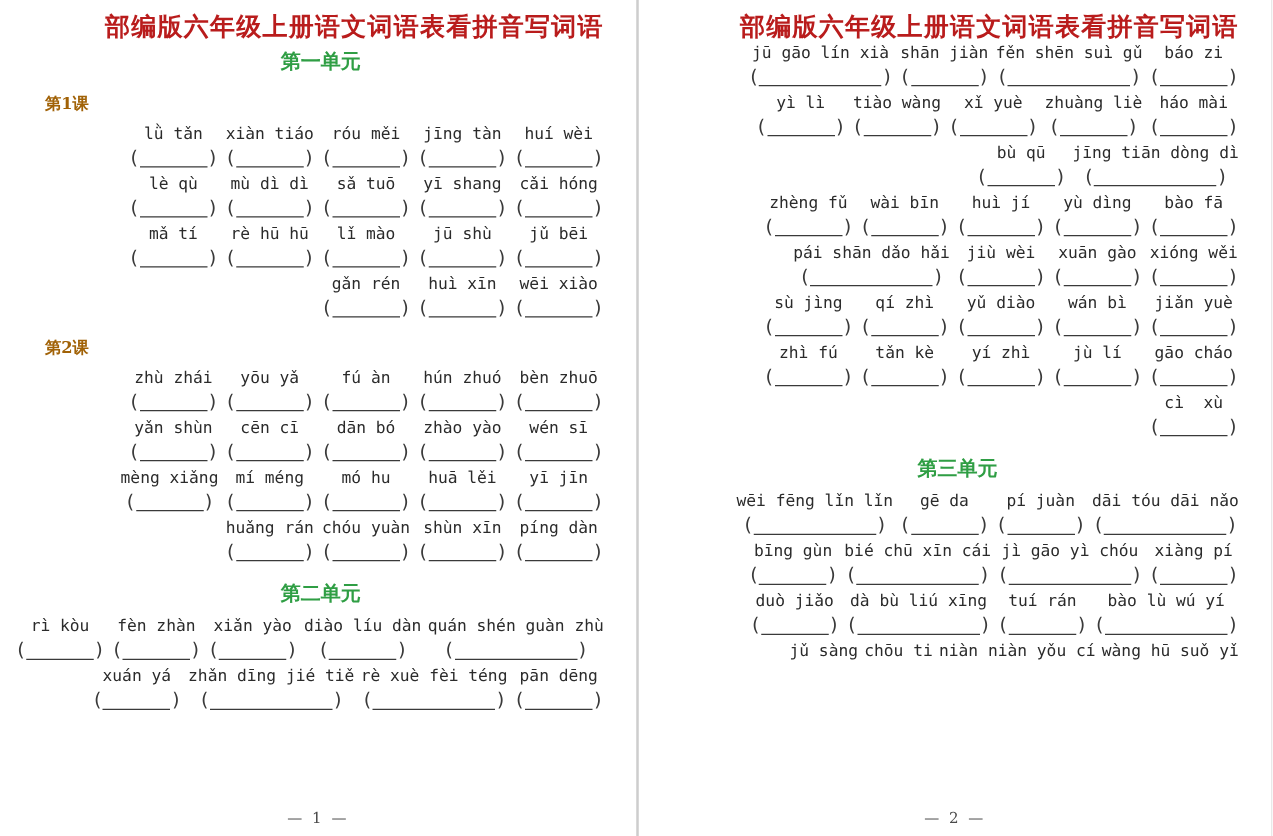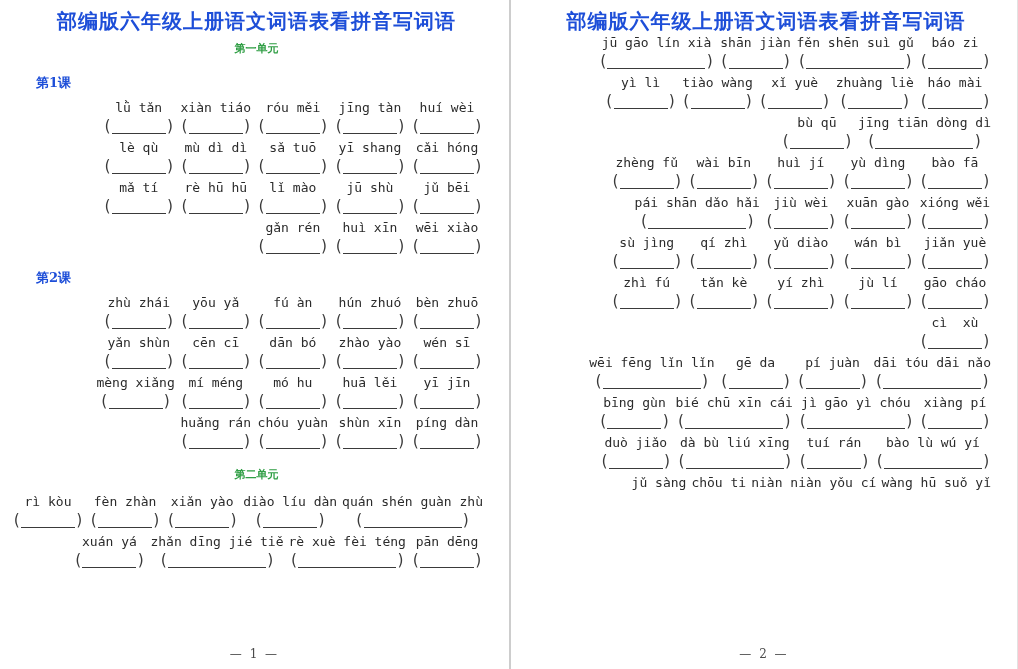--- a/index.html
+++ b/index.html
@@ -1,30 +1,30 @@
 <!DOCTYPE html>
 <html><head>
 <meta charset="utf-8">
 <style>
   html,body{margin:0;padding:0;background:#ffffff;width:1018px;height:669px;overflow:hidden;}
   body{font-family:"Liberation Sans", sans-serif;}
   .doc{display:flex;width:1018px;height:669px;}
   .page{width:509px;height:669px;box-sizing:border-box;position:relative;padding:6px 26px 0 30px;background:#fff;}
   .page.second{border-left:2px solid #cdcdcd;border-right:1px solid #e2e2e2;}
   .page-title{
-    text-align:center;color:#1d4ed8;font-weight:bold;font-size:20px;line-height:26px;
+    text-align:right;color:#b91c1c;font-weight:bold;font-size:20px;line-height:26px;
     font-family:"DejaVu Serif", serif;letter-spacing:1px;margin:2px 0 0 0;white-space:nowrap;
   }
   .unit{
-    text-align:center;color:#2f9e44;font-weight:bold;font-size:11px;line-height:20px;
+    text-align:center;color:#2f9e44;font-weight:bold;font-size:16px;line-height:20px;
     font-family:"DejaVu Sans", sans-serif;margin:16px 0 8px 0;
   }
   .unit.first{margin-top:5px;}
   .lesson{
-    font-weight:bold;font-size:13px;color:#1d4ed8;font-family:"DejaVu Serif", serif;
+    font-weight:bold;font-size:13px;color:#a16207;font-family:"DejaVu Serif", serif;
     margin:15px 0 7px 6px;
   }
   .row{display:flex;align-items:flex-start;gap:5px;margin:0 0 5px 4px;justify-content:flex-end;}
   .word{display:inline-flex;flex-direction:column;align-items:center;}
   .py{
     font-family:"DejaVu Sans Mono", monospace;font-size:13px;line-height:18px;
     color:#2b2b2b;white-space:pre;
   }
   .blank{display:inline-flex;align-items:flex-end;height:17px;}
   .pr{font-family:"DejaVu Sans Mono", monospace;font-size:15px;line-height:15px;color:#3a3a3a;}
@@ -697,20 +697,21 @@
         <div class="row">
           <span class="word">
             <span class="py">cì  xù</span>
             <span class="blank">
               <span class="pr">(</span>
               <span class="ln"></span>
               <span class="pr">)</span>
             </span>
           </span>
         </div>
+        <div class="unit">第三单元</div>
         <div class="row">
           <span class="word long">
             <span class="py">wēi fēng lǐn lǐn</span>
             <span class="blank">
               <span class="pr">(</span>
               <span class="ln"></span>
               <span class="pr">)</span>
             </span>
           </span>
           <span class="word">

